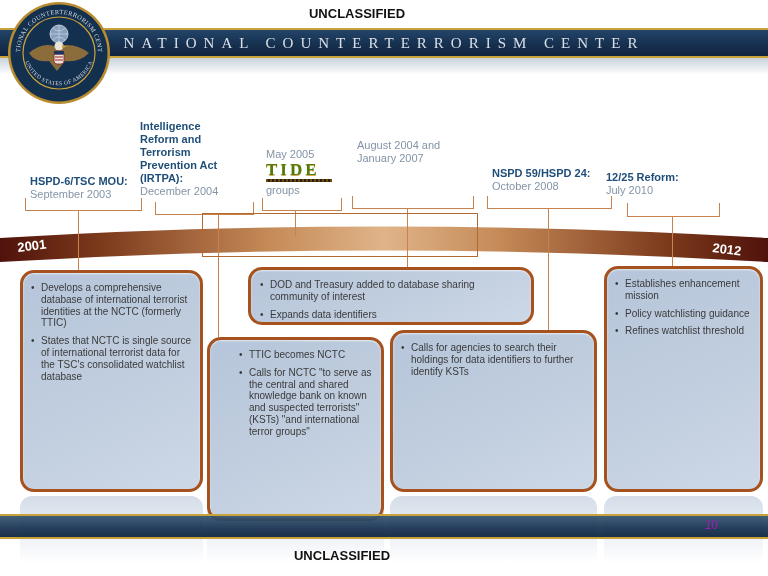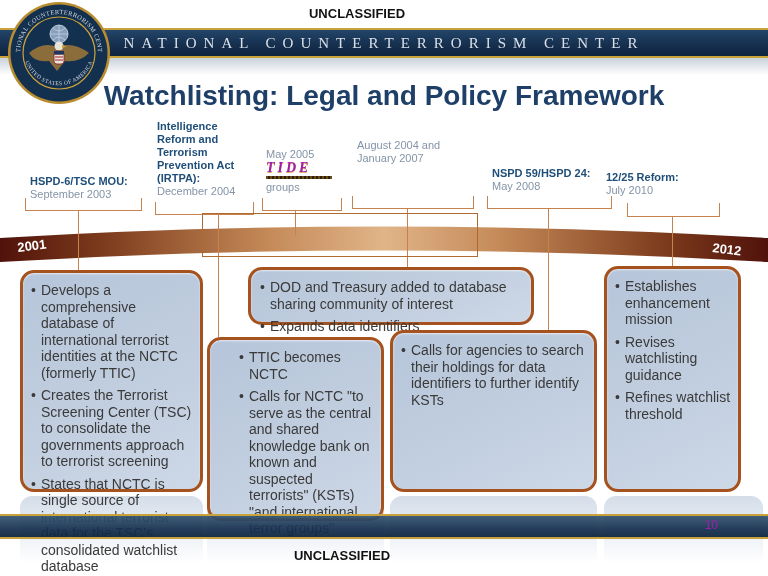--- a/index.html
+++ b/index.html
@@ -21,39 +21,39 @@
     background:linear-gradient(#c9d2da,rgba(255,255,255,0));z-index:3;}
   
   .seal{position:absolute;top:1px;left:7px;width:104px;height:104px;z-index:9;}
   
   .title{position:absolute;top:80px;left:0;right:0;margin:0;text-align:center;
     font-size:28px;font-weight:bold;color:#1e3f68;z-index:5;}
   
   .milestone{position:absolute;font-size:11px;line-height:1.18;z-index:5;}
   .m-label{font-weight:bold;color:#1f4e79;}
   .m-date{color:#8494a7;}
-  .tide{font-family:"Liberation Serif",serif;font-weight:bold;font-size:14px;
-    letter-spacing:3px;color:#a21caf;text-shadow:0 1px 0 #d9a94f;line-height:1;font-style:italic;}
+  .tide{font-family:"Liberation Serif",serif;font-weight:bold;font-size:17px;
+    letter-spacing:3px;color:#4d7c0f;text-shadow:0 1px 0 #d9a94f;line-height:1;}
   .tide-bar{height:3px;width:66px;margin:1px 0 2px 0;
     background:repeating-linear-gradient(90deg,#6b4a14 0 2px,#2e1f08 2px 4px);}
   .bracket{position:absolute;border:1.5px solid #c8824d;border-top:none;z-index:3;}
   .vline{position:absolute;width:0;border-left:1.5px solid #c8824d;z-index:3;}
   .group-rect{position:absolute;left:202px;top:213px;width:274px;height:42px;
     border:1.3px solid #b06a30;z-index:3;}
   
   .arc-svg{position:absolute;left:0;top:212px;width:768px;height:60px;z-index:2;}
   .arc-year{fill:#ffffff;font-family:"Liberation Sans",sans-serif;font-weight:bold;font-size:13px;}
   
   .callout{position:absolute;box-sizing:border-box;z-index:4;
     background:linear-gradient(155deg,#b6c5da 0%,#c1cedf 55%,#cdd8e7 100%);
     border:3px solid #a6521e;border-radius:14px;padding:9px 7px 6px 7px;
     box-shadow:inset 0 1px 2px rgba(255,255,255,0.65);}
   .callout ul{margin:0;padding:0;list-style:none;}
   .callout li{position:relative;padding-left:11px;margin-bottom:6px;
-    font-size:14px;line-height:1.18;color:#3a3a3a;}
+    font-size:10px;line-height:1.18;color:#3a3a3a;}
   .callout li::before{content:"\2022";position:absolute;left:1px;top:0;color:#3a3a3a;}
   
   .refl{position:absolute;top:496px;height:76px;border-radius:12px;z-index:1;
     background:linear-gradient(to bottom,rgba(183,198,218,0.6),rgba(183,198,218,0) 88%);}
   
   .footer-bar{position:absolute;top:514px;left:0;right:0;height:25px;box-sizing:border-box;
     background:linear-gradient(rgba(52,84,112,0.93),rgba(22,48,79,0.93) 60%,rgba(14,38,64,0.95));
     border-top:2px solid #c9a23b;border-bottom:2px solid #c9a23b;z-index:6;}
   .page-num{position:absolute;top:518px;right:50px;font-size:12px;color:#a21caf;z-index:7;}
   .bottom-strip{position:absolute;top:548px;left:0;width:684px;text-align:center;
@@ -92,42 +92,41 @@
     <path d="M22,52 q14,-12 28,-6 q16,-6 32,6 q-10,10 -24,8 l-8,10 l-8,-10 q-14,2 -20,-8 z" fill="#8a6d3b"></path>
 
     <circle cx="52" cy="45" r="4.5" fill="#e9e4d8"></circle>
     <path d="M55,44 l5,1.5 l-5,1.5 z" fill="#c9a23b"></path>
 
     <rect x="47" y="50" width="10" height="13" rx="3" fill="#e9e4d8" stroke="#8a1f28" stroke-width="0.8"></rect>
     <path d="M48,53 h8 M48,56 h8 M48,59 h8" stroke="#a62030" stroke-width="1.2"></path>
     <rect x="47" y="50" width="10" height="3.5" fill="#20345c"></rect>
   </svg>
 
-  <h1 class="title">Watchlisting: Legal and Policy Framework</h1>
 
   <div class="milestone" style="left:30px;top:175px;width:112px;">
     <div class="m-label">HSPD-6/TSC MOU:</div>
     <div class="m-date">September 2003</div>
   </div>
-  <div class="milestone" style="left:157px;top:120px;width:97px;">
+  <div class="milestone" style="left:140px;top:120px;width:97px;">
     <div class="m-label">Intelligence Reform and Terrorism Prevention Act (IRTPA):</div>
     <div class="m-date">December 2004</div>
   </div>
   <div class="milestone" style="left:266px;top:148px;width:78px;">
     <div class="m-date">May 2005</div>
     <div class="tide">TIDE</div>
     <div class="tide-bar"></div>
     <div class="m-date">groups</div>
   </div>
   <div class="milestone" style="left:357px;top:139px;width:114px;">
     <div class="m-date">August 2004 and January 2007</div>
   </div>
   <div class="milestone" style="left:492px;top:167px;width:120px;">
     <div class="m-label">NSPD 59/HSPD 24:</div>
-    <div class="m-date">May 2008</div>
+    <div class="m-date">October 2008</div>
   </div>
   <div class="milestone" style="left:606px;top:171px;width:95px;">
     <div class="m-label">12/25 Reform:</div>
     <div class="m-date">July 2010</div>
   </div>
 
   <div class="bracket" style="left:25px;top:198px;width:115px;height:12px;"></div>
   <div class="bracket" style="left:155px;top:202px;width:97px;height:12px;"></div>
   <div class="bracket" style="left:262px;top:198px;width:78px;height:12px;"></div>
   <div class="bracket" style="left:352px;top:196px;width:120px;height:12px;"></div>
@@ -156,21 +155,20 @@
       </linearGradient>
     </defs>
     <path d="M0,26 Q384,3 768,26 L768,50 Q384,27 0,50 Z" fill="url(#arcGrad)"></path>
     <text class="arc-year" x="18" y="40" transform="rotate(-7 18 40)">2001</text>
     <text class="arc-year" x="712" y="40" transform="rotate(7 712 40)">2012</text>
   </svg>
 
   <div class="callout" style="left:20px;top:270px;width:183px;height:222px;">
     <ul>
       <li>Develops a comprehensive database of international terrorist identities at the NCTC  (formerly TTIC)</li>
-      <li>Creates the Terrorist Screening Center (TSC) to consolidate the governments approach to terrorist screening</li>
       <li>States that NCTC is single source of international terrorist data for the TSC's consolidated watchlist database</li>
     </ul>
   </div>
 
   <div class="callout" style="left:248px;top:267px;width:286px;height:58px;padding-left:8px;">
     <ul>
       <li>DOD and Treasury added to database sharing community of interest</li>
       <li>Expands data identifiers</li>
     </ul>
   </div>
@@ -181,24 +179,24 @@
       <li>Calls for NCTC "to serve as the central and shared knowledge bank on known and suspected terrorists" (KSTs) "and international terror groups"</li>
     </ul>
   </div>
 
   <div class="callout" style="left:390px;top:330px;width:207px;height:162px;">
     <ul>
       <li>Calls for agencies to search their holdings for data identifiers to further identify KSTs</li>
     </ul>
   </div>
 
-  <div class="callout" style="left:604px;top:266px;width:137px;height:226px;">
+  <div class="callout" style="left:604px;top:266px;width:159px;height:226px;">
     <ul>
       <li>Establishes enhancement mission</li>
-      <li>Revises watchlisting guidance</li>
+      <li>Policy watchlisting guidance</li>
       <li>Refines watchlist threshold</li>
     </ul>
   </div>
 
   <div class="refl" style="left:20px;width:183px;"></div>
   <div class="refl" style="left:207px;width:177px;"></div>
   <div class="refl" style="left:390px;width:207px;"></div>
   <div class="refl" style="left:604px;width:159px;"></div>
 
   <div class="footer-bar"></div>

